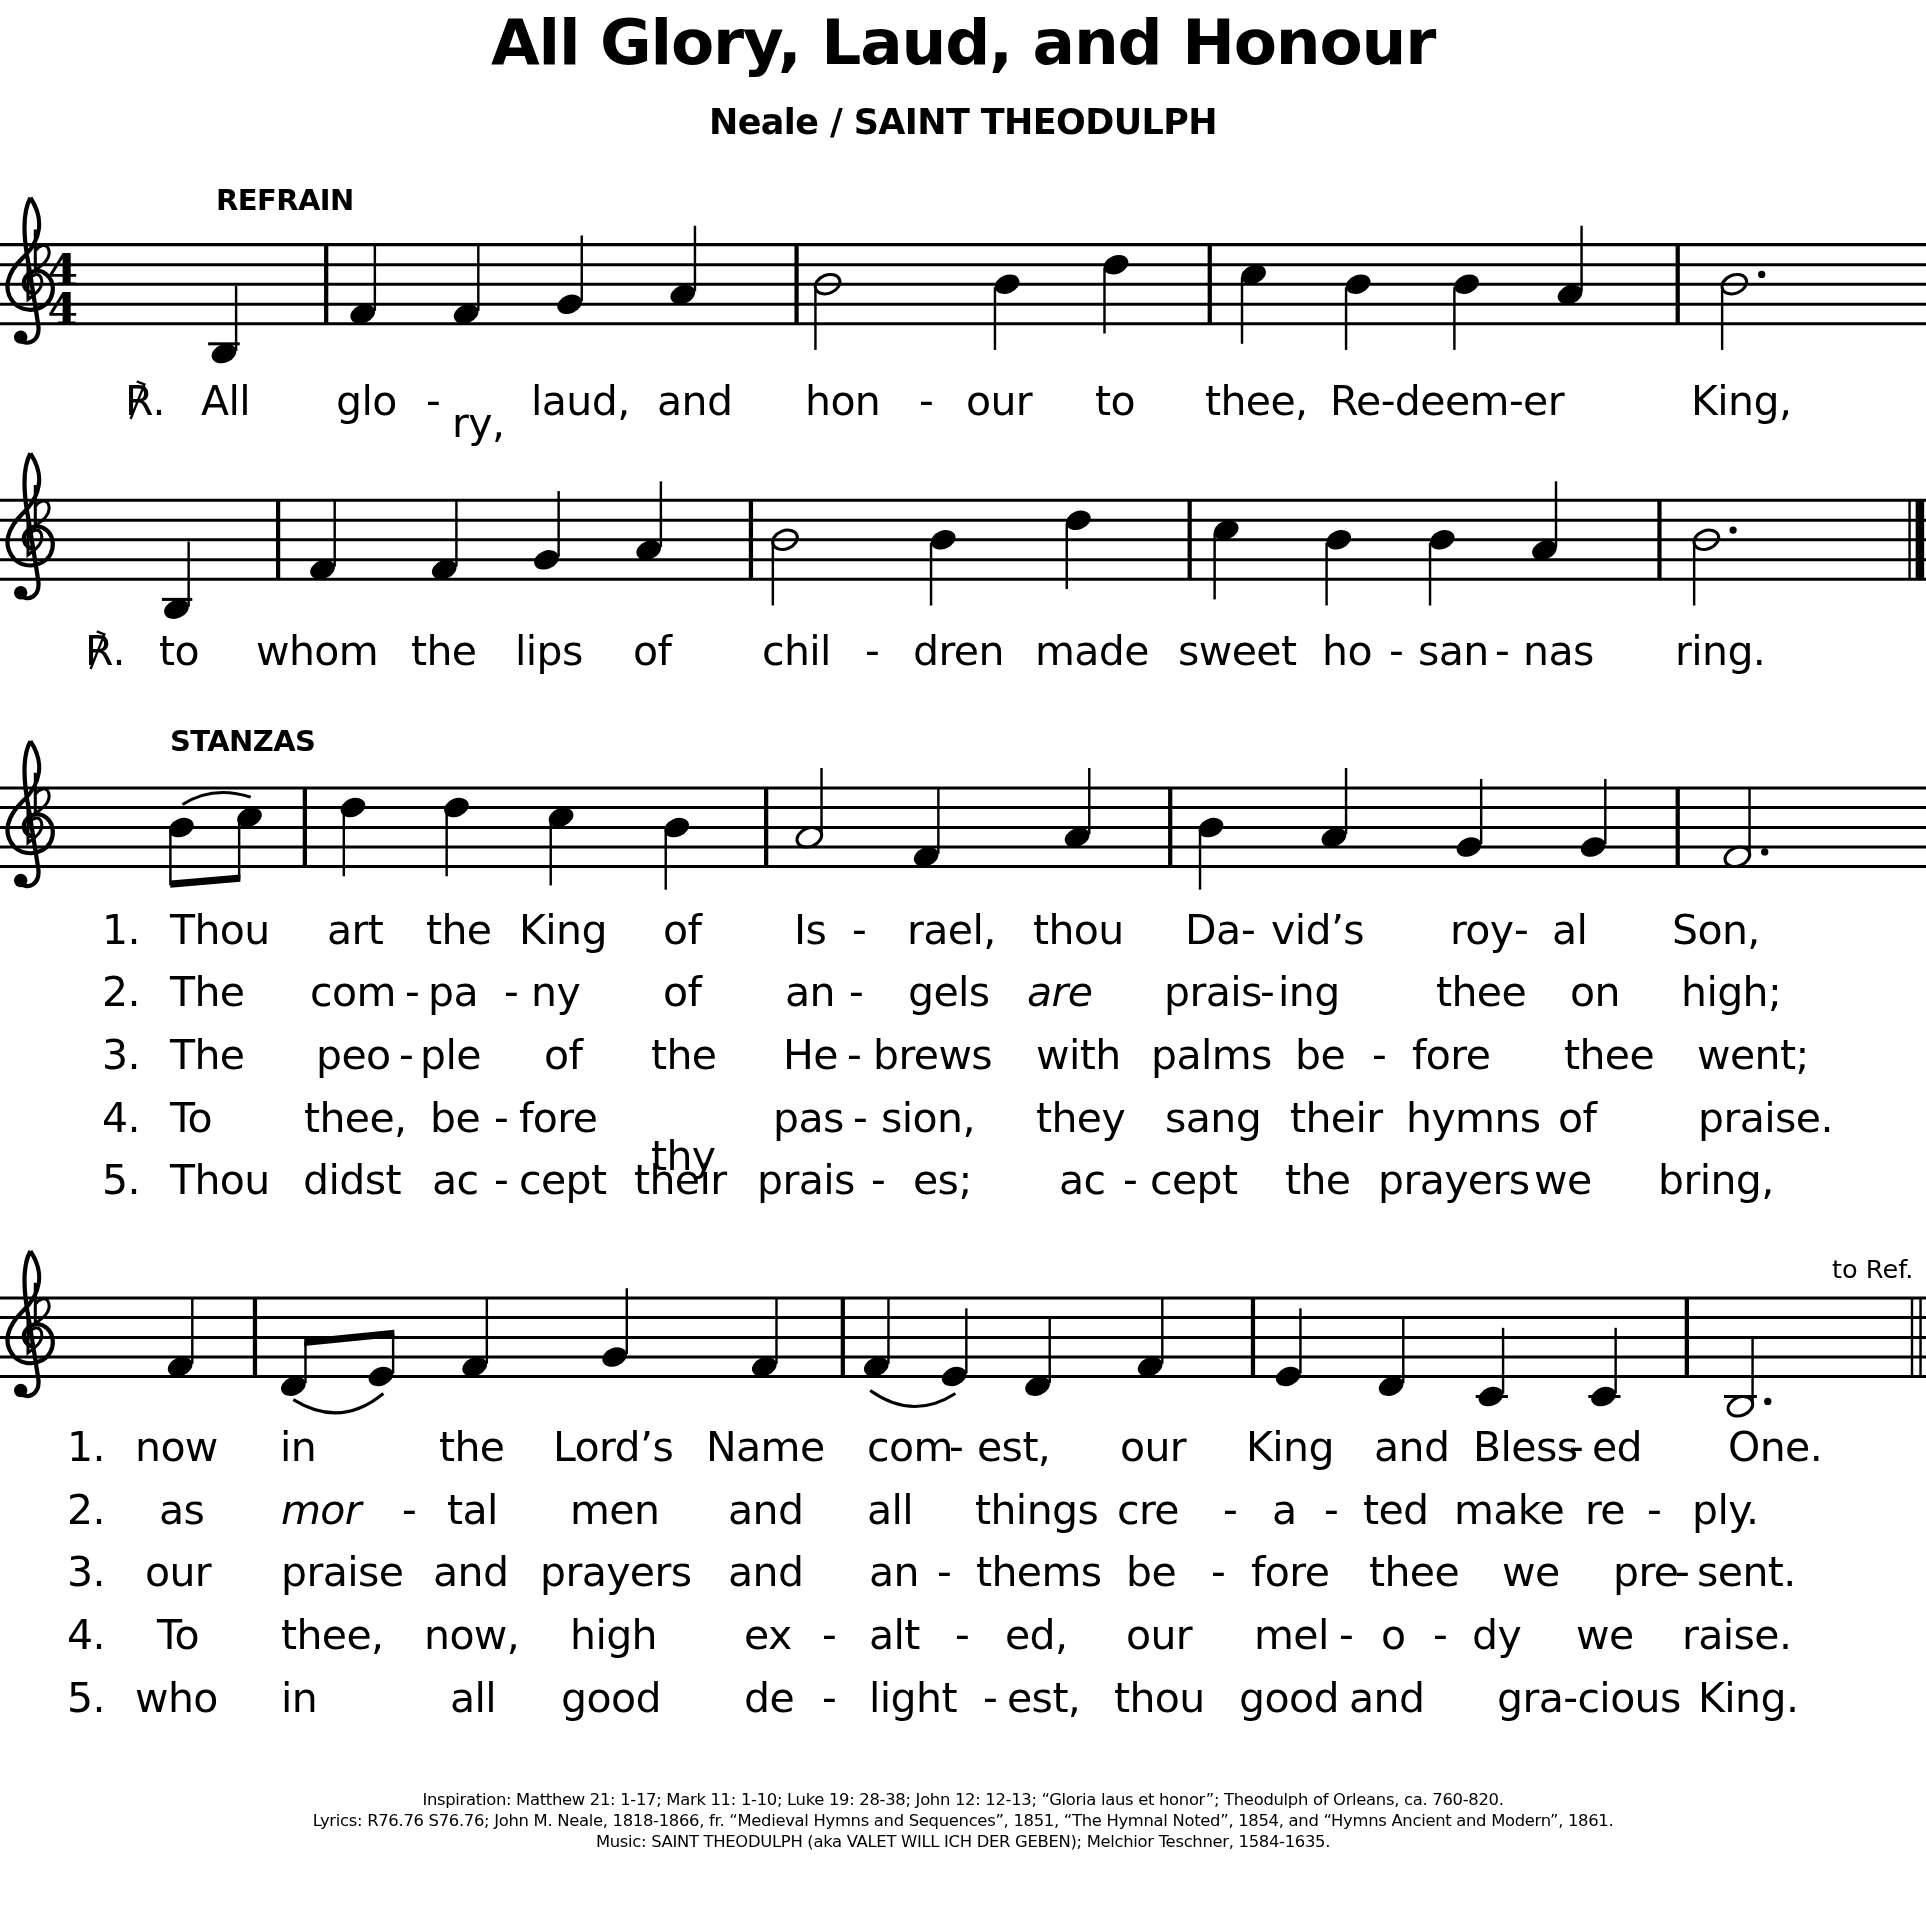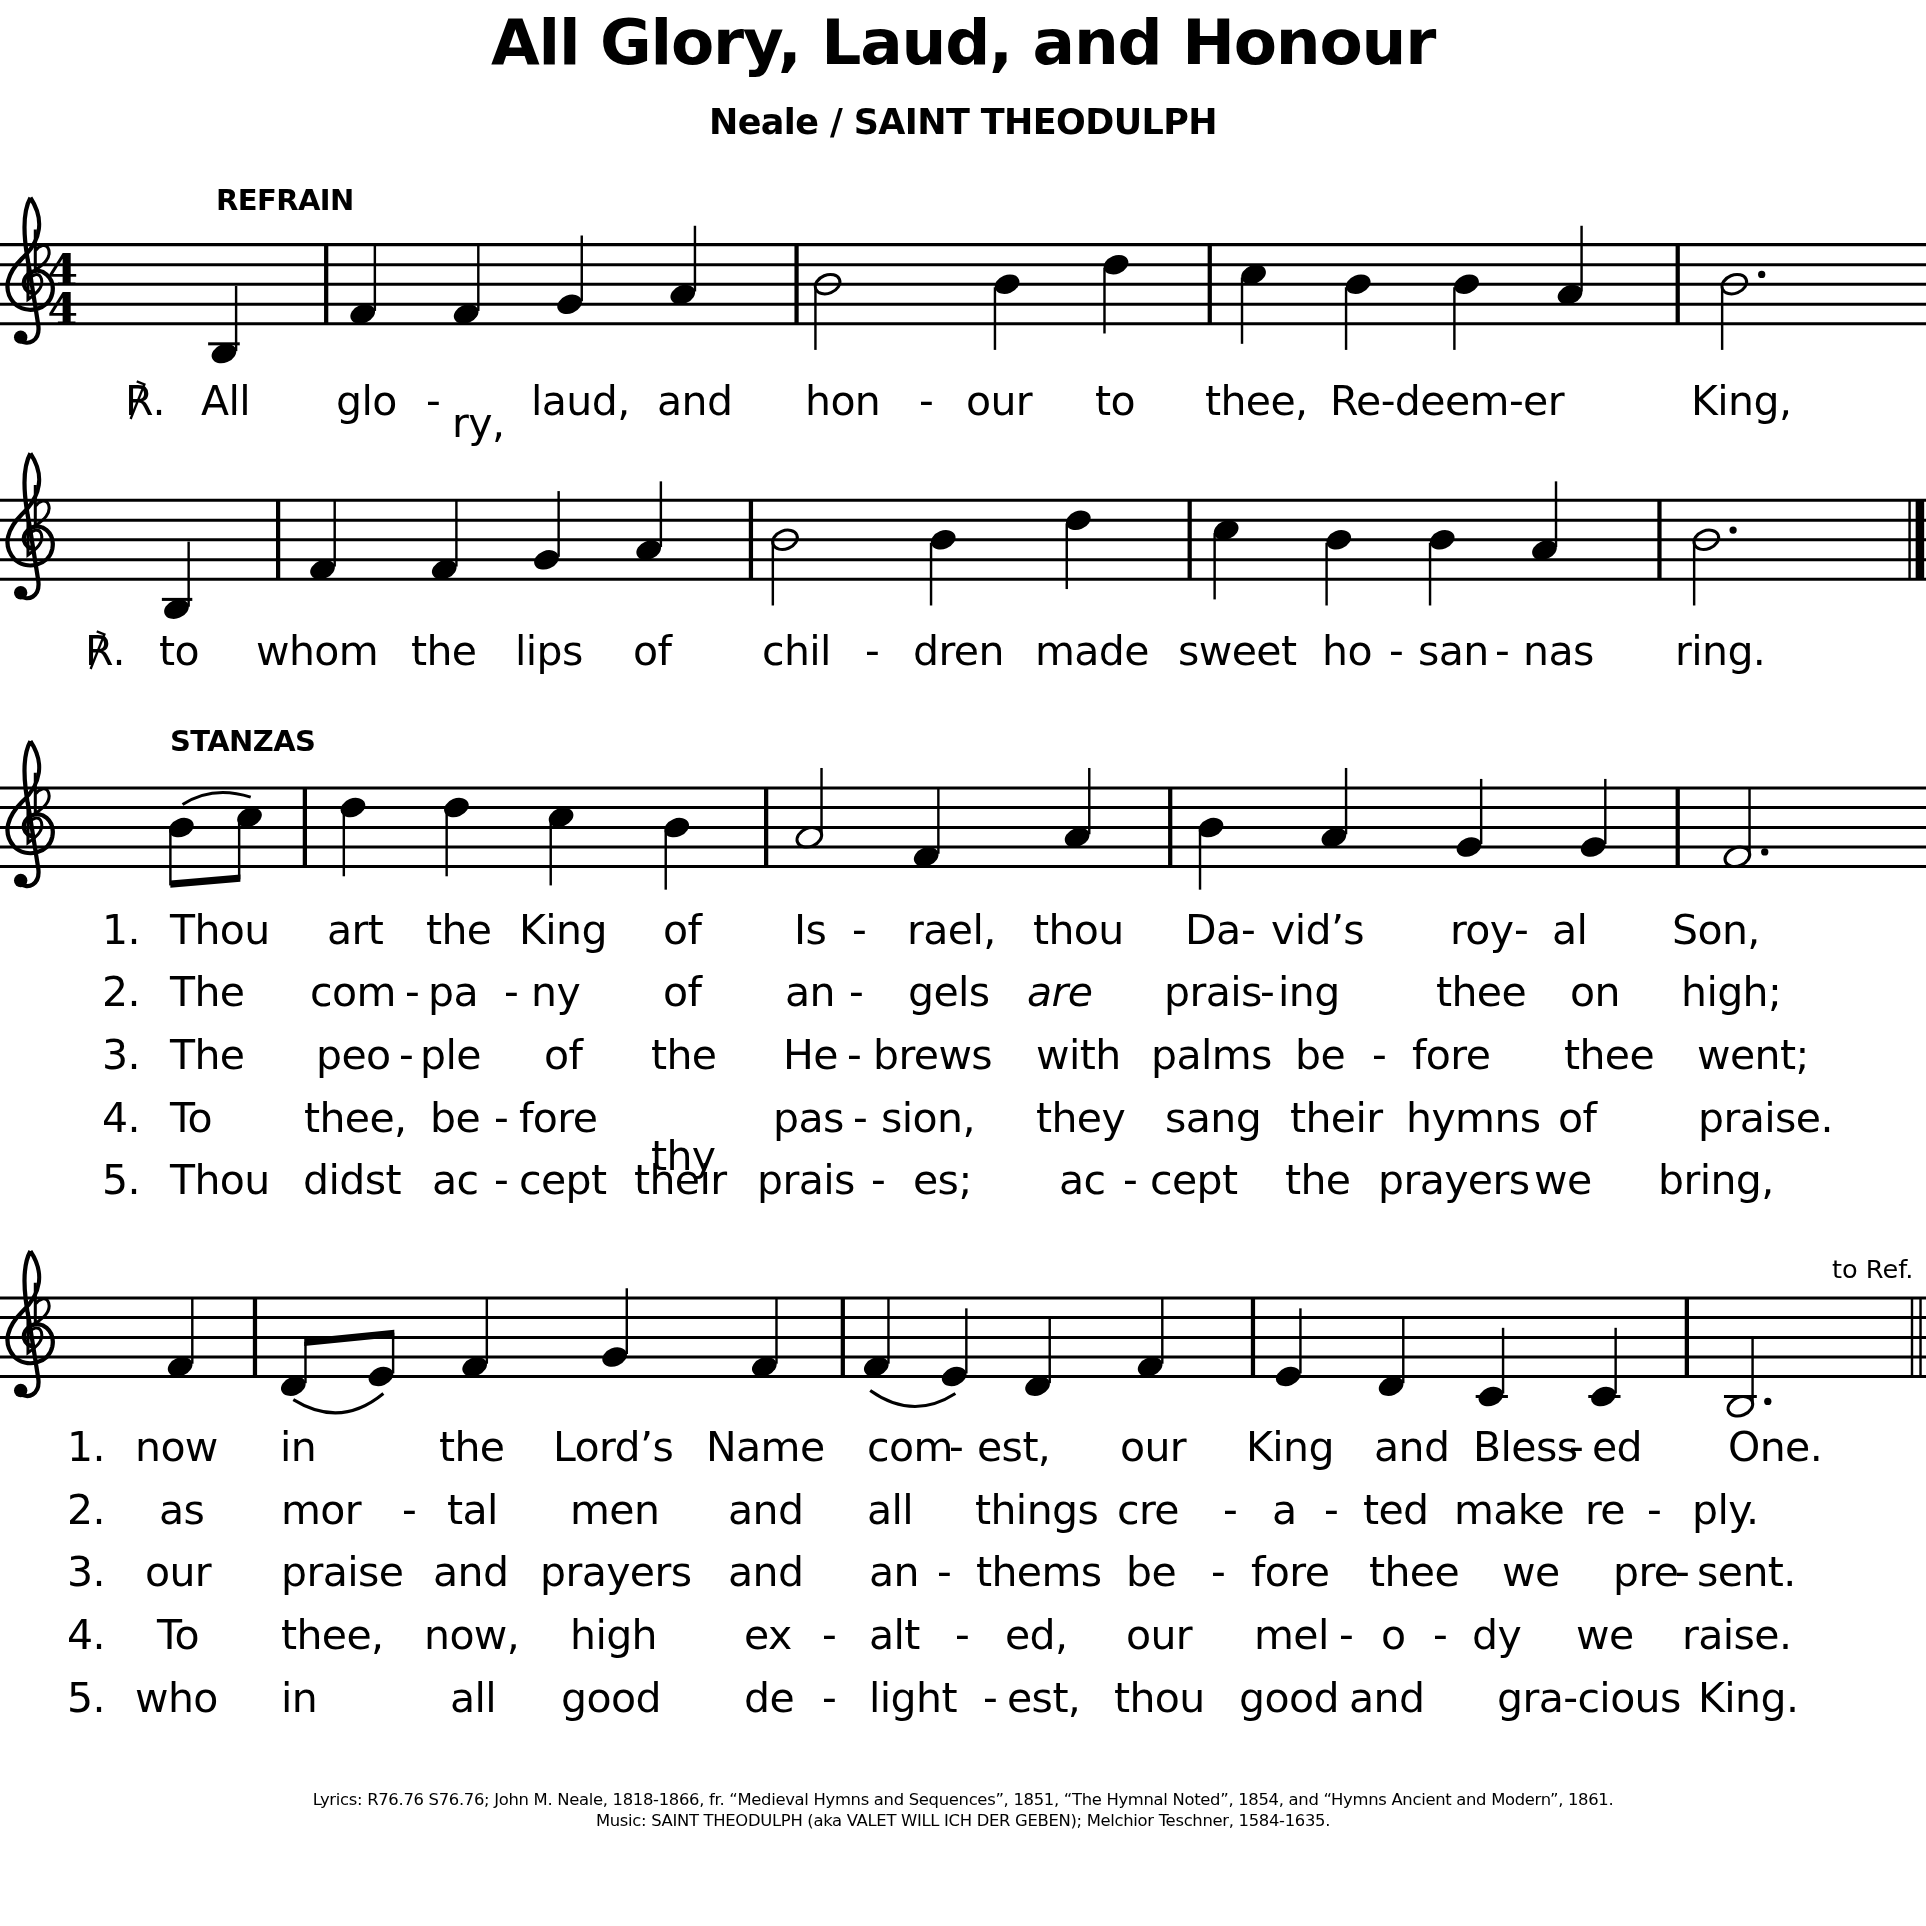--- a/index.html
+++ b/index.html
@@ -393,21 +393,21 @@
     <span class="lyric" style="left:1246px;top:1423px;">King</span>
     <span class="lyric" style="left:1374px;top:1423px;">and</span>
     <span class="lyric" style="left:1473px;top:1423px;">Bless</span>
     <span class="lyric" style="left:1569px;top:1423px;">-</span>
     <span class="lyric" style="left:1592px;top:1423px;">ed</span>
     <span class="lyric" style="left:1728px;top:1423px;">One.</span>
   </div>
   <div>
     <span class="lyric" style="left:67px;top:1486px;">2.</span>
     <span class="lyric" style="left:159px;top:1486px;">as</span>
-    <span class="lyric" style="left:281px;top:1486px;">mor</span>
+    <span class="lyric" style="left:281px;top:1486px;font-style:italic;">mor</span>
     <span class="lyric" style="left:402px;top:1486px;">-</span>
     <span class="lyric" style="left:447px;top:1486px;">tal</span>
     <span class="lyric" style="left:570px;top:1486px;">men</span>
     <span class="lyric" style="left:728px;top:1486px;">and</span>
     <span class="lyric" style="left:867px;top:1486px;">all</span>
     <span class="lyric" style="left:975px;top:1486px;">things</span>
     <span class="lyric" style="left:1117px;top:1486px;">cre</span>
     <span class="lyric" style="left:1223px;top:1486px;">-</span>
     <span class="lyric" style="left:1272px;top:1486px;">a</span>
     <span class="lyric" style="left:1324px;top:1486px;">-</span>
@@ -469,16 +469,17 @@
     <span class="lyric" style="left:1007px;top:1674px;">est,</span>
     <span class="lyric" style="left:1114px;top:1674px;">thou</span>
     <span class="lyric" style="left:1239px;top:1674px;">good</span>
     <span class="lyric" style="left:1349px;top:1674px;">and</span>
     <span class="lyric" style="left:1497px;top:1674px;">gra-cious</span>
     <span class="lyric" style="left:1698px;top:1674px;">King.</span>
   </div>
 </div>
 
 <div class="credits">
+  <div>Inspiration:  Matthew 21: 1-17; Mark 11: 1-10; Luke 19: 28-38; John 12: 12-13; “Gloria laus et honor”; Theodulph of Orleans, ca. 760-820.</div>
   <div>Lyrics:  R76.76 S76.76; John M. Neale, 1818-1866, fr. “Medieval Hymns and Sequences”, 1851, “The Hymnal Noted”, 1854, and “Hymns Ancient and Modern”, 1861.</div>
   <div>Music:  SAINT THEODULPH (aka VALET WILL ICH DER GEBEN); Melchior Teschner, 1584-1635.</div>
 </div>
 
 
 </body></html>

